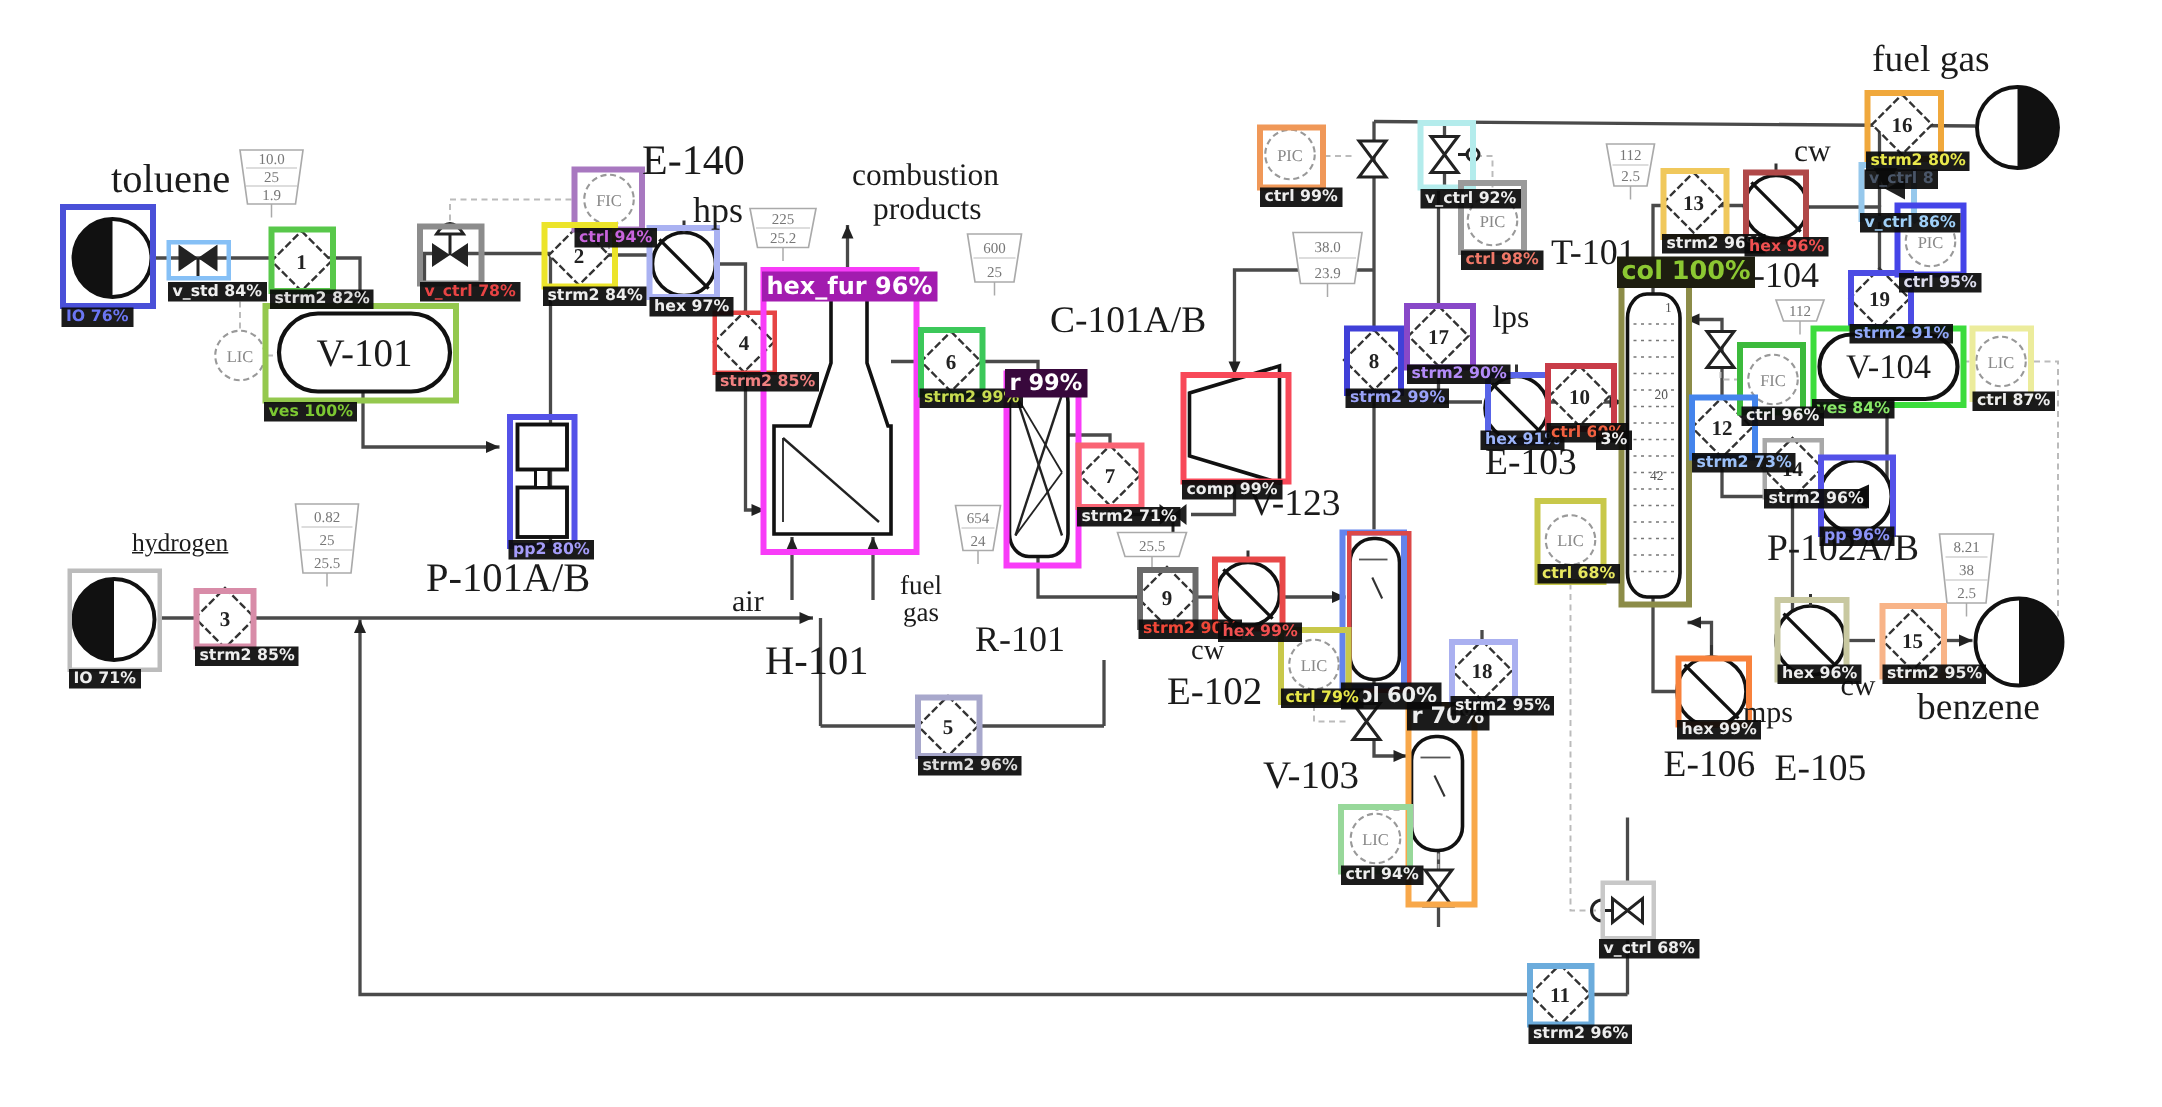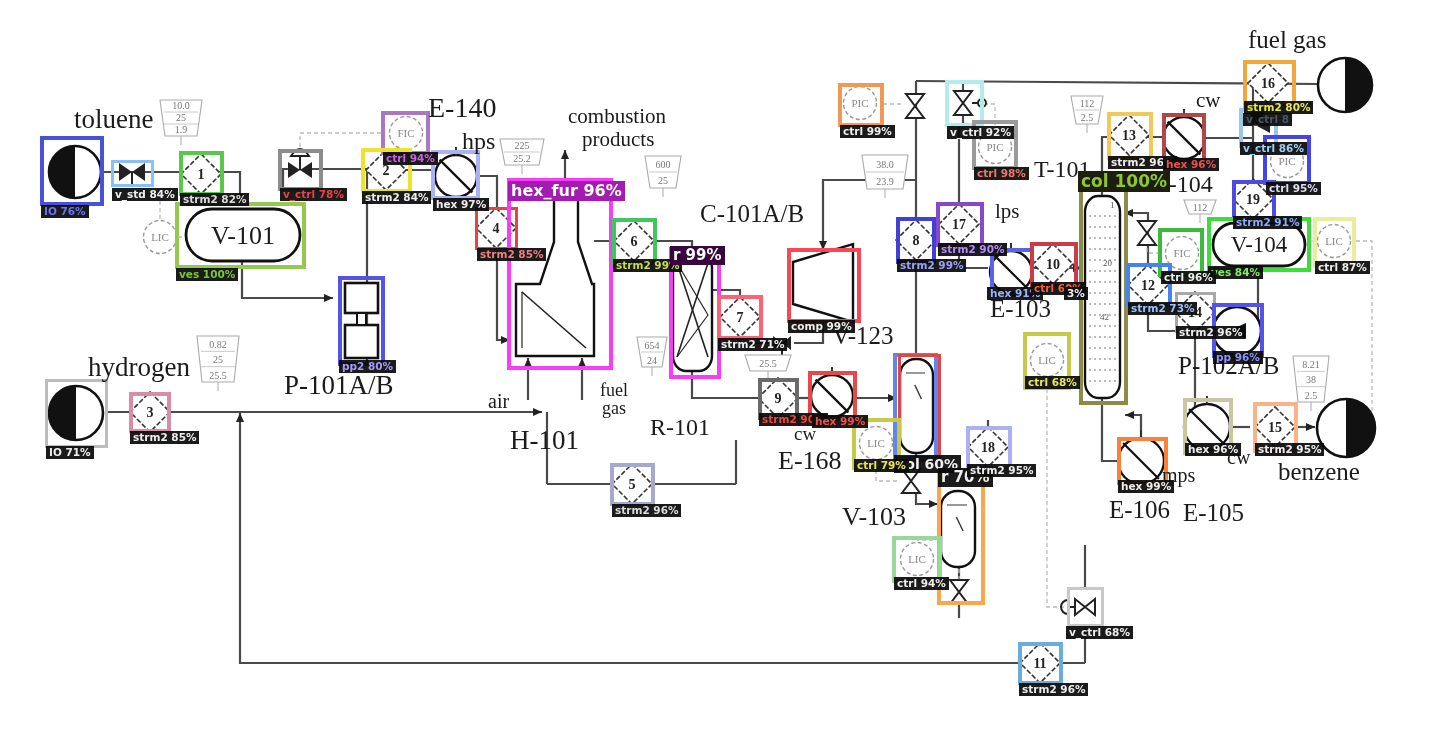--- a/index.html
+++ b/index.html
@@ -390,31 +390,31 @@
       <div class="chip" style="left: 1019px; top: 683px; color: rgb(238, 238, 238);">strm2 96%</div>
       <div class="bbox" style="left: 1067px; top: 587px; width: 37px; height: 40px; border-color: rgb(200, 200, 200); border-width: 3px;"></div>
       <div class="chip" style="left: 1066px; top: 626px; color: rgb(238, 238, 238);">v_ctrl 68%</div>
       <div class="bbox" style="left: 45px; top: 379px; width: 63px; height: 69px; border-color: rgb(188, 188, 188); border-width: 3px;"></div>
       <div class="chip" style="left: 46px; top: 446px; color: rgb(238, 238, 238);">IO 71%</div>
       <div class="bbox" style="left: 129px; top: 392px; width: 42px; height: 41px; border-color: rgb(216, 140, 168); border-width: 4px;"></div>
       <div class="chip" style="left: 130px; top: 431px; color: rgb(238, 238, 238);">strm2 85%</div>
       <div class="bbox" style="left: 338px; top: 276px; width: 47px; height: 90px; border-color: rgb(84, 82, 232); border-width: 4px;"></div>
       <div class="chip" style="left: 339px; top: 360px; color: rgb(164, 156, 248);">pp2 80%</div>
       <div class="txt" style="left: 74px; top: 104px; font-size: 27px; text-align: center;">toluene</div>
-      <div class="txt" style="left: 88px; top: 352px; font-size: 27px;">hydrogen</div>
+      <div class="txt" style="left: 88px; top: 352px; font-size: 17px; text-decoration: underline;">hydrogen</div>
       <div class="txt" style="left: 428px; top: 92px; font-size: 28px;">E-140</div>
       <div class="txt" style="left: 462px; top: 128px; font-size: 24px;">hps</div>
       <div class="txt" style="left: 568px; top: 104px; font-size: 21px;">combustion</div>
       <div class="txt" style="left: 582px; top: 127px; font-size: 21px;">products</div>
       <div class="txt" style="left: 700px; top: 200px; font-size: 25px;">C-101A/B</div>
       <div class="txt" style="left: 832px; top: 322px; font-size: 25px;">V-123</div>
       <div class="txt" style="left: 510px; top: 425px; font-size: 27px;">H-101</div>
       <div class="txt" style="left: 284px; top: 370px; font-size: 27px;">P-101A/B</div>
       <div class="txt" style="left: 650px; top: 414px; font-size: 24px;">R-101</div>
-      <div class="txt" style="left: 778px; top: 446px; font-size: 26px;">E-168</div>
+      <div class="txt" style="left: 778px; top: 446px; font-size: 26px;">E-102</div>
       <div class="txt" style="left: 842px; top: 502px; font-size: 26px;">V-103</div>
       <div class="txt" style="left: 990px; top: 295px; font-size: 25px;">E-103</div>
       <div class="txt" style="left: 1034px; top: 156px; font-size: 24px;">T-101</div>
       <div class="txt" style="left: 1154px; top: 171px; font-size: 24px;">E-104</div>
       <div class="txt" style="left: 1196px; top: 88px; font-size: 21px;">cw</div>
       <div class="txt" style="left: 1248px; top: 26px; font-size: 25px;">fuel gas</div>
       <div class="txt" style="left: 995px; top: 199px; font-size: 21px;">lps</div>
       <div class="txt" style="left: 794px; top: 423px; font-size: 19px;">cw</div>
       <div class="txt" style="left: 1227px; top: 446px; font-size: 20px;">cw</div>
       <div class="txt" style="left: 1162px; top: 464px; font-size: 20px;">mps</div>

